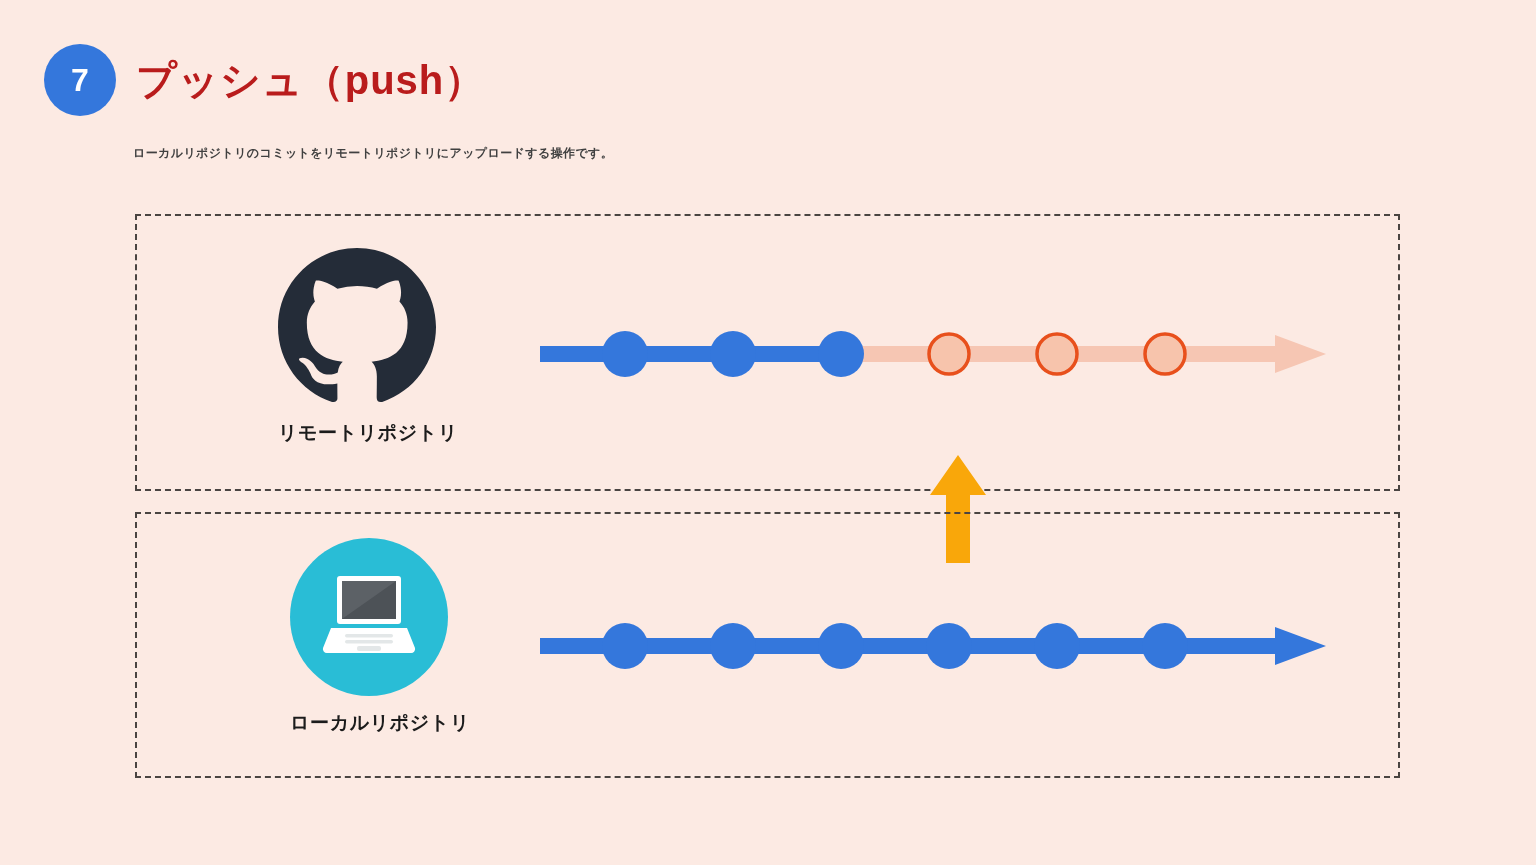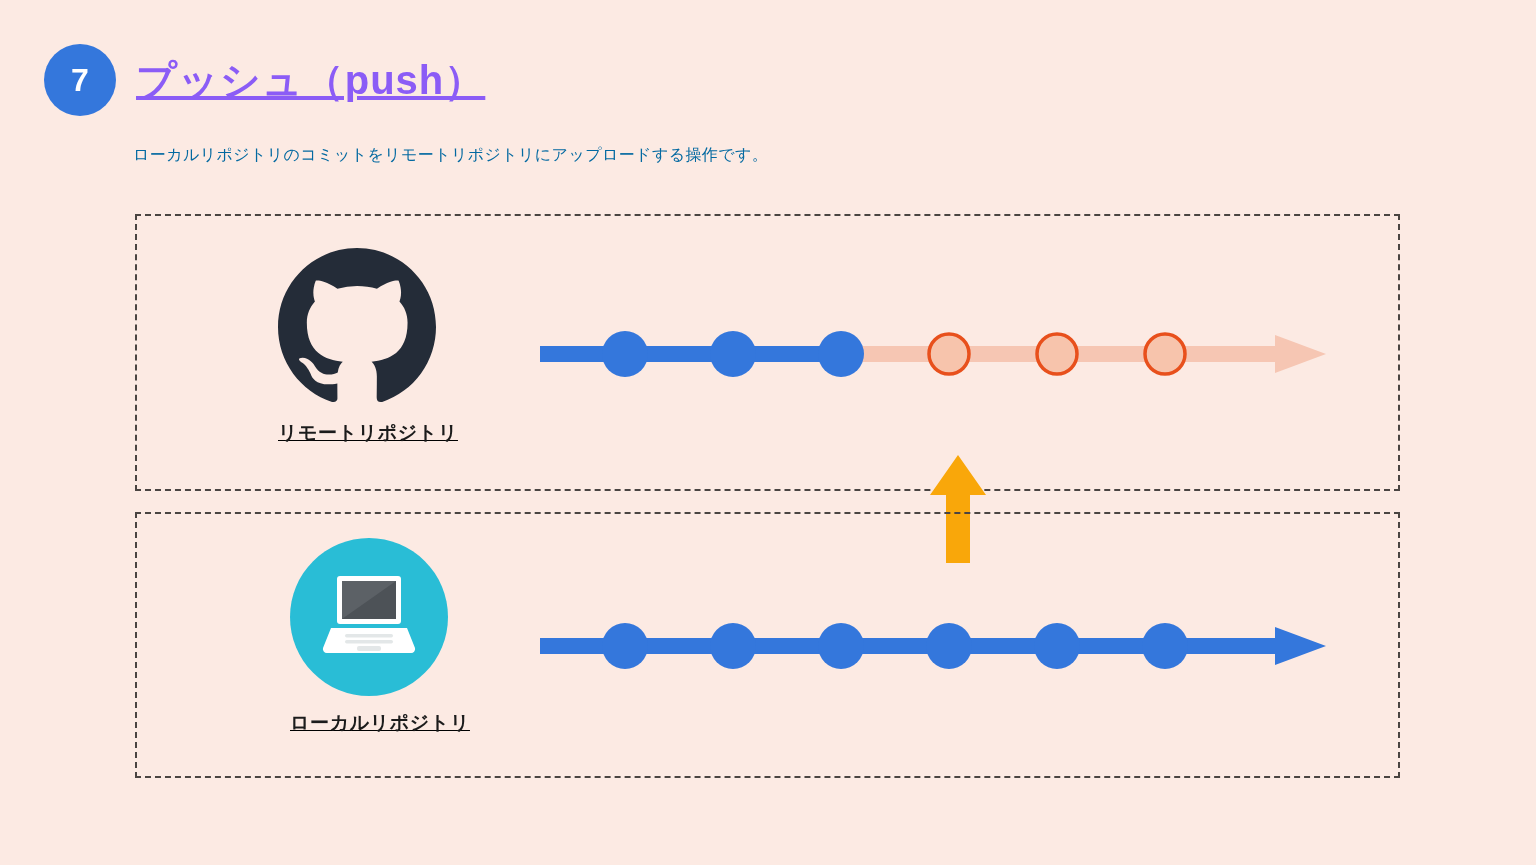--- a/index.html
+++ b/index.html
@@ -34,53 +34,51 @@
     font-weight: bold;
     display: flex;
     align-items: center;
     justify-content: center;
     flex: none;
     letter-spacing: 0;
   }
   #page-title {
     font-size: 40px;
     font-weight: bold;
-    color: #8b5cf6;
+    color: #b91c1c;
     letter-spacing: 1px;
     white-space: nowrap;
-    text-decoration: underline;
   }
   #page-subtitle {
     position: absolute;
     left: 133px;
     top: 145px;
-    font-size: 16px;
-    font-weight: normal;
-    color: #0369a1;
+    font-size: 12px;
+    font-weight: bold;
+    color: #404040;
     letter-spacing: 0.4px;
     white-space: nowrap;
   }
 
   
   .panel {
     position: absolute;
     left: 135px;
     width: 1265px;
     border: 2px dashed #4A4441;
     box-sizing: border-box;
   }
   #panel-remote { top: 214px; height: 277px; }
   #panel-local  { top: 512px; height: 266px; }
 
   
   .node-icon-wrap {
     position: absolute;
     width: 160px;
     text-align: center;
-    text-decoration: underline;
   }
   #remote-icon-wrap { left: 278px; top: 248px; }
   #local-icon-wrap  { left: 290px; top: 538px; }
 
   .node-label {
     font-size: 19px;
     font-weight: bold;
     color: #1B1B1B;
     letter-spacing: 0.6px;
     margin-top: 14px;

